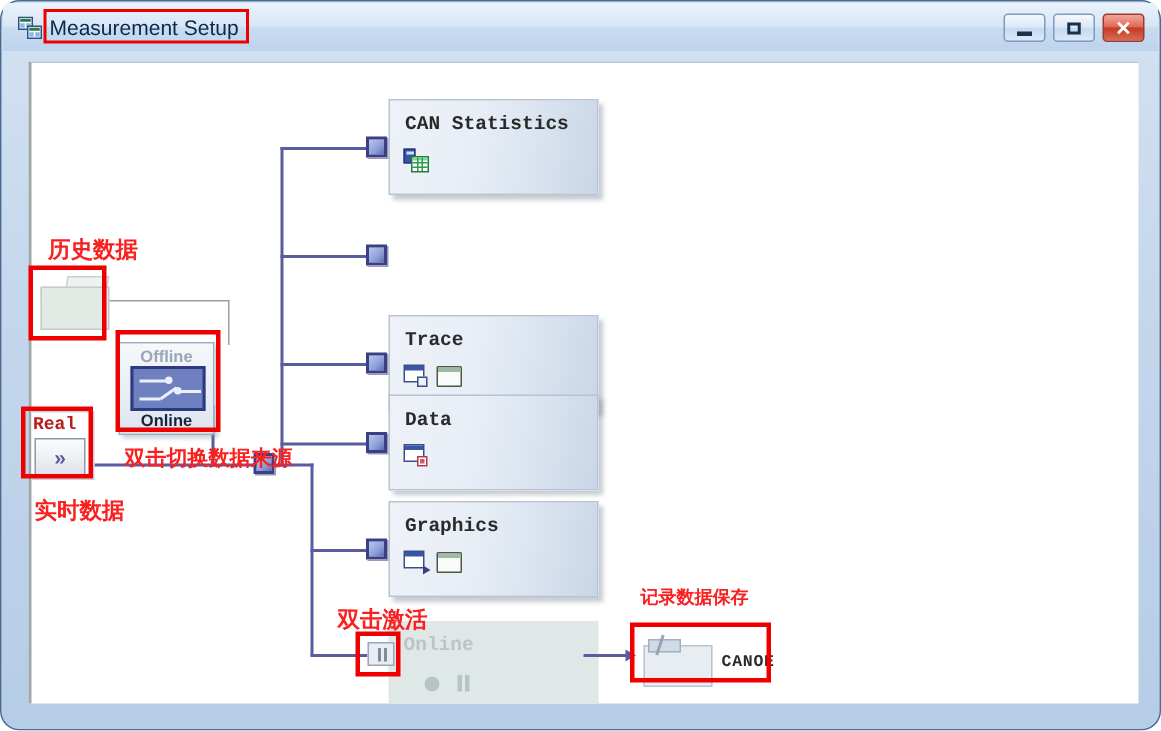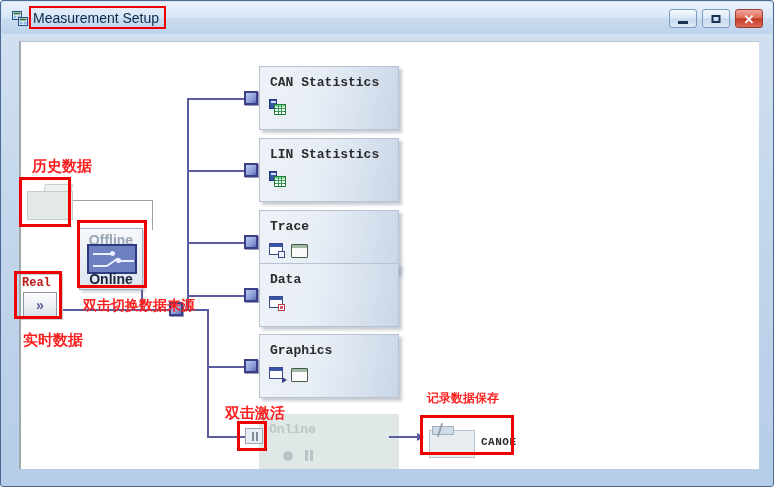--- a/index.html
+++ b/index.html
@@ -11,21 +11,21 @@
   #app{
     position:relative;width:774px;height:487px;
     box-sizing:border-box;
   }
 
   
   .window{
     position:absolute;left:0;top:0;width:774px;height:487px;
     box-sizing:border-box;
     border:1px solid #4a6a92;
-    border-radius:3px;
+    border-radius:13px;
     background:linear-gradient(180deg,#d4e2f2 0%,#c3d6ec 45%,#b6cde7 100%);
     padding:6px;
   }
   .titlebar{
     position:absolute;left:1px;top:1px;right:1px;height:32px;
     border-radius:4px 4px 0 0;
     background:linear-gradient(180deg,#eaf2fb 0%,#d8e6f6 48%,#c9dcf0 52%,#bdd3ec 100%);
   }
   .title-icon{
     position:absolute;left:10px;top:9px;width:16px;height:15px;
@@ -161,21 +161,21 @@
   }
 
   .switchbox{
     position:absolute;width:64px;height:62px;box-sizing:border-box;
     background:linear-gradient(180deg,#f6f8fb 0%,#e9eef5 50%,#dde5ef 100%);
     border:1px solid #9fb0c4;
     box-shadow:2px 2px 3px rgba(120,130,145,.4);
   }
   .switchbox .cap{
     position:absolute;left:0;width:100%;text-align:center;
-    font-size:14px;font-family:"Liberation Sans",sans-serif;
+    font-size:11px;font-family:"Liberation Sans",sans-serif;
   }
   .switchbox .cap.off{top:3px;color:#9aa6b4;}
   .switchbox .cap.on{bottom:2px;color:#15243a;}
   .sw-art{
     position:absolute;left:7px;top:15px;width:50px;height:30px;box-sizing:border-box;
     background:#6f80c0;border:2px solid #2d3a80;
   }
   .sw-art .wire{position:absolute;height:2px;background:#eaf0ff;}
   .sw-art .knob{position:absolute;width:5px;height:5px;border-radius:50%;background:#eaf0ff;}
   .sw-art .diag{position:absolute;width:13px;height:2px;background:#eaf0ff;transform:rotate(-35deg);transform-origin:left center;}
@@ -317,35 +317,20 @@
                 <i class="hd"></i>
                 <i class="r1"></i>
                 <i class="r2"></i>
                 <i class="c1"></i>
                 <i class="c2"></i>
               </span>
           </span>
         </div>
       </div>
 
-      <div class="fbox" style="left:238px;top:96px;">
-        <div class="label">LIN Statistics</div>
-        <div class="icons">
-          <span class="ic ic-grid">
-            <span class="blu"></span>
-            <span class="grn">
-                <i class="hd"></i>
-                <i class="r1"></i>
-                <i class="r2"></i>
-                <i class="c1"></i>
-                <i class="c2"></i>
-              </span>
-          </span>
-        </div>
-      </div>
 
       <div class="fbox" style="left:238px;top:168px;">
         <div class="label">Trace</div>
         <div class="icons">
           <span class="ic ic-win">
             <span class="frame"></span>
               <span class="bar"></span>
               <span class="badge"></span>
           </span>
           <span class="ic ic-list">

